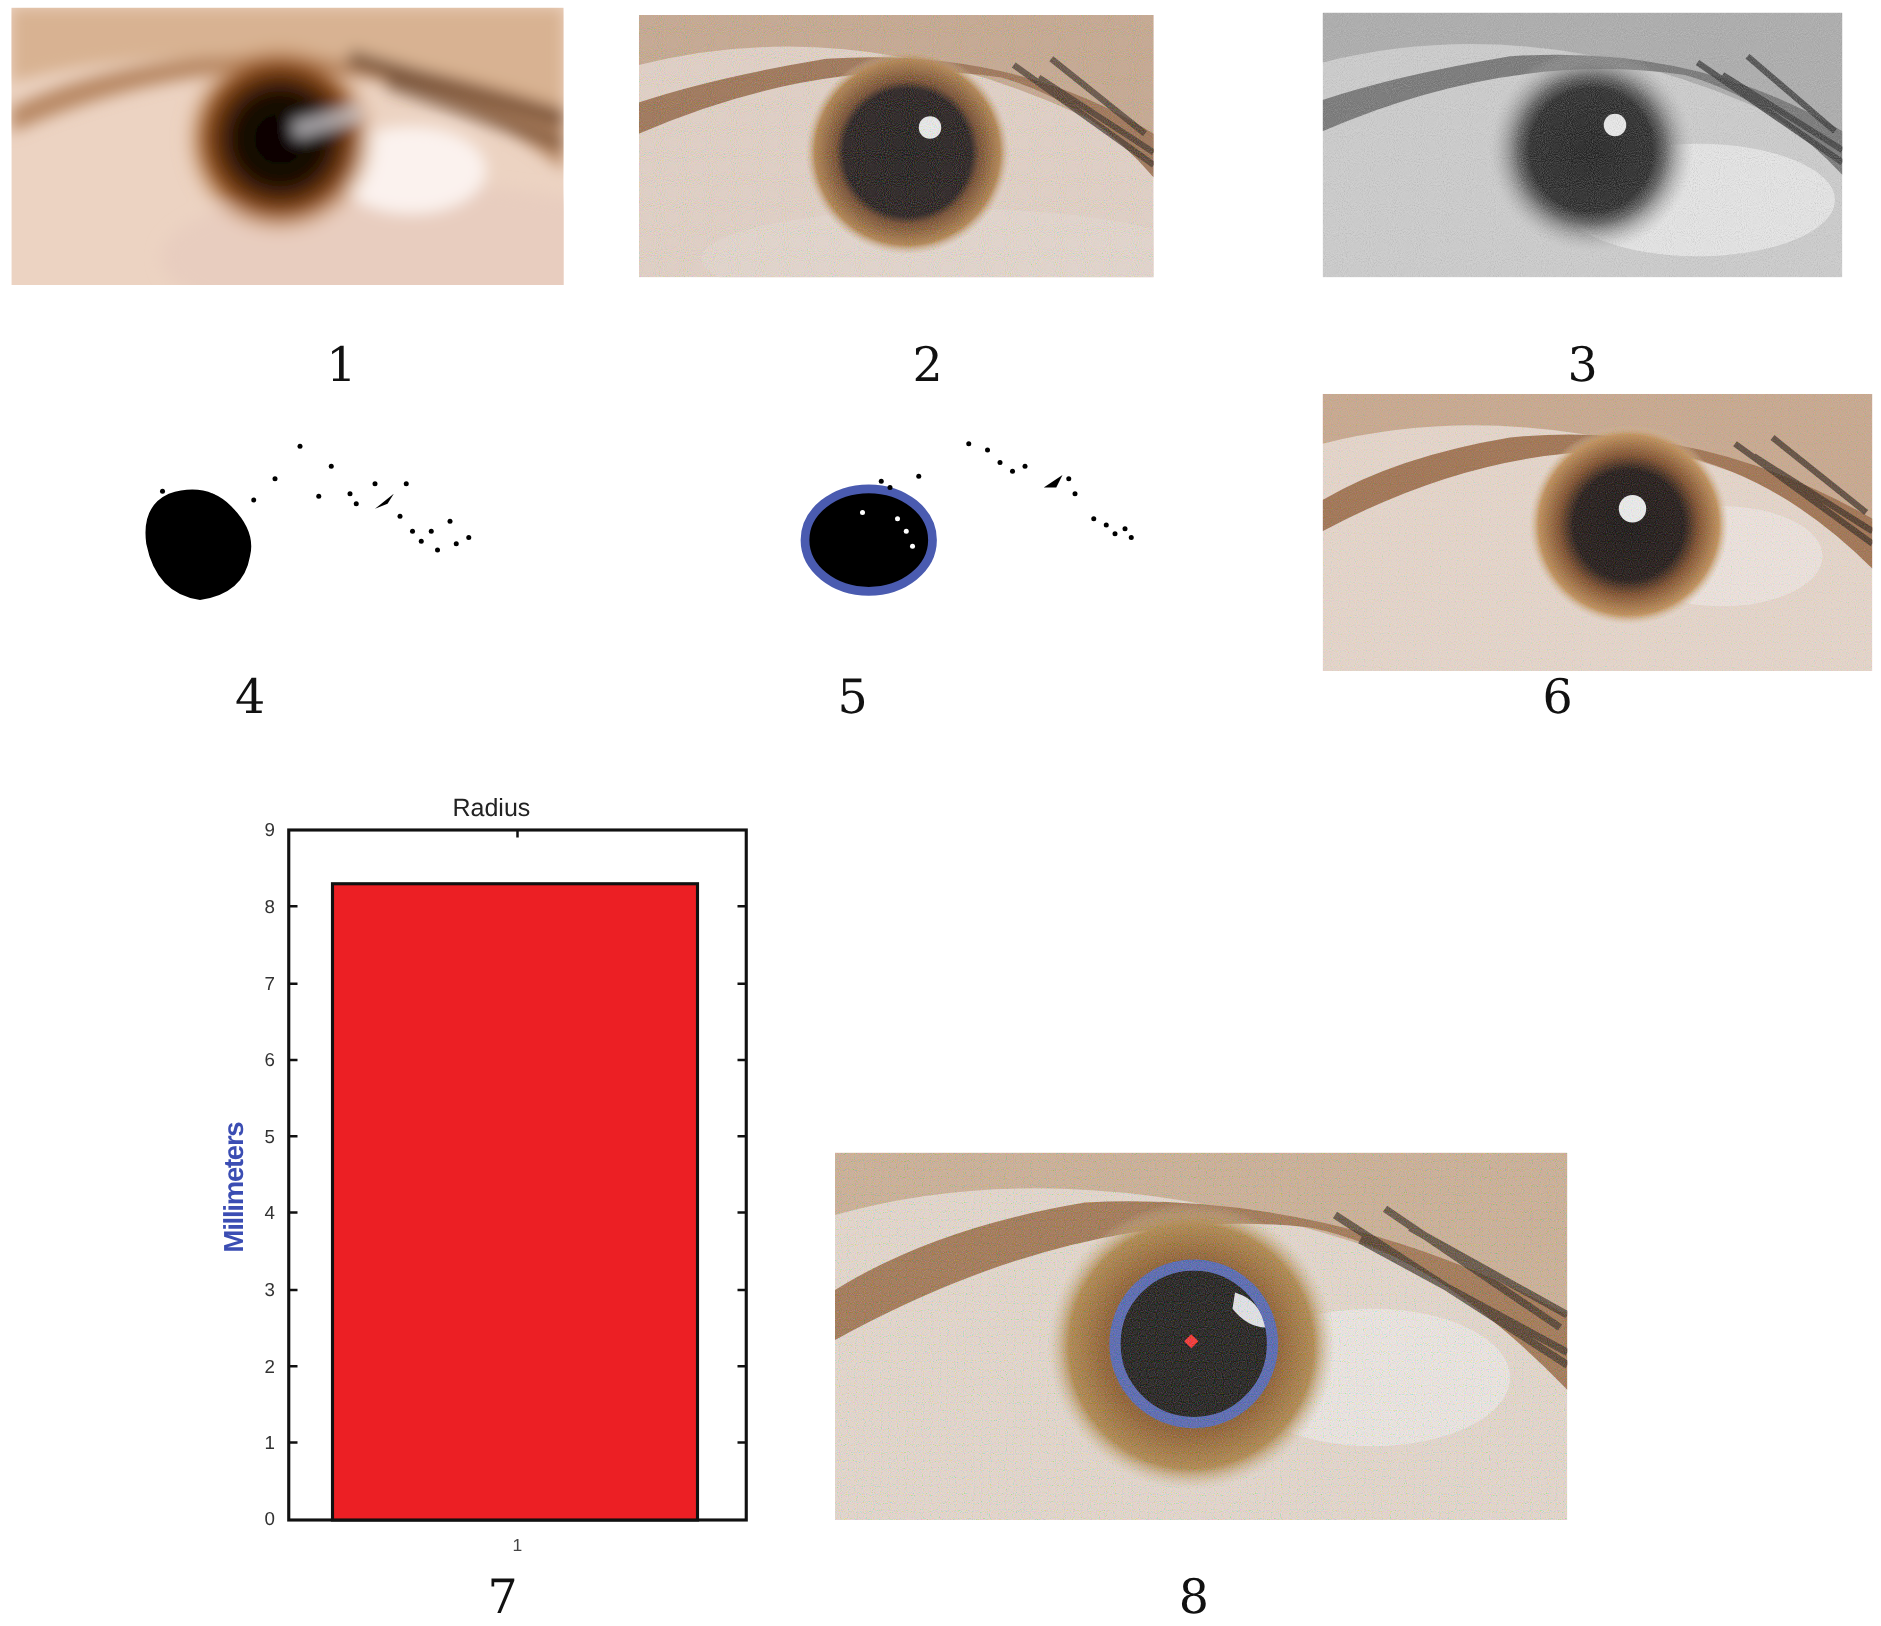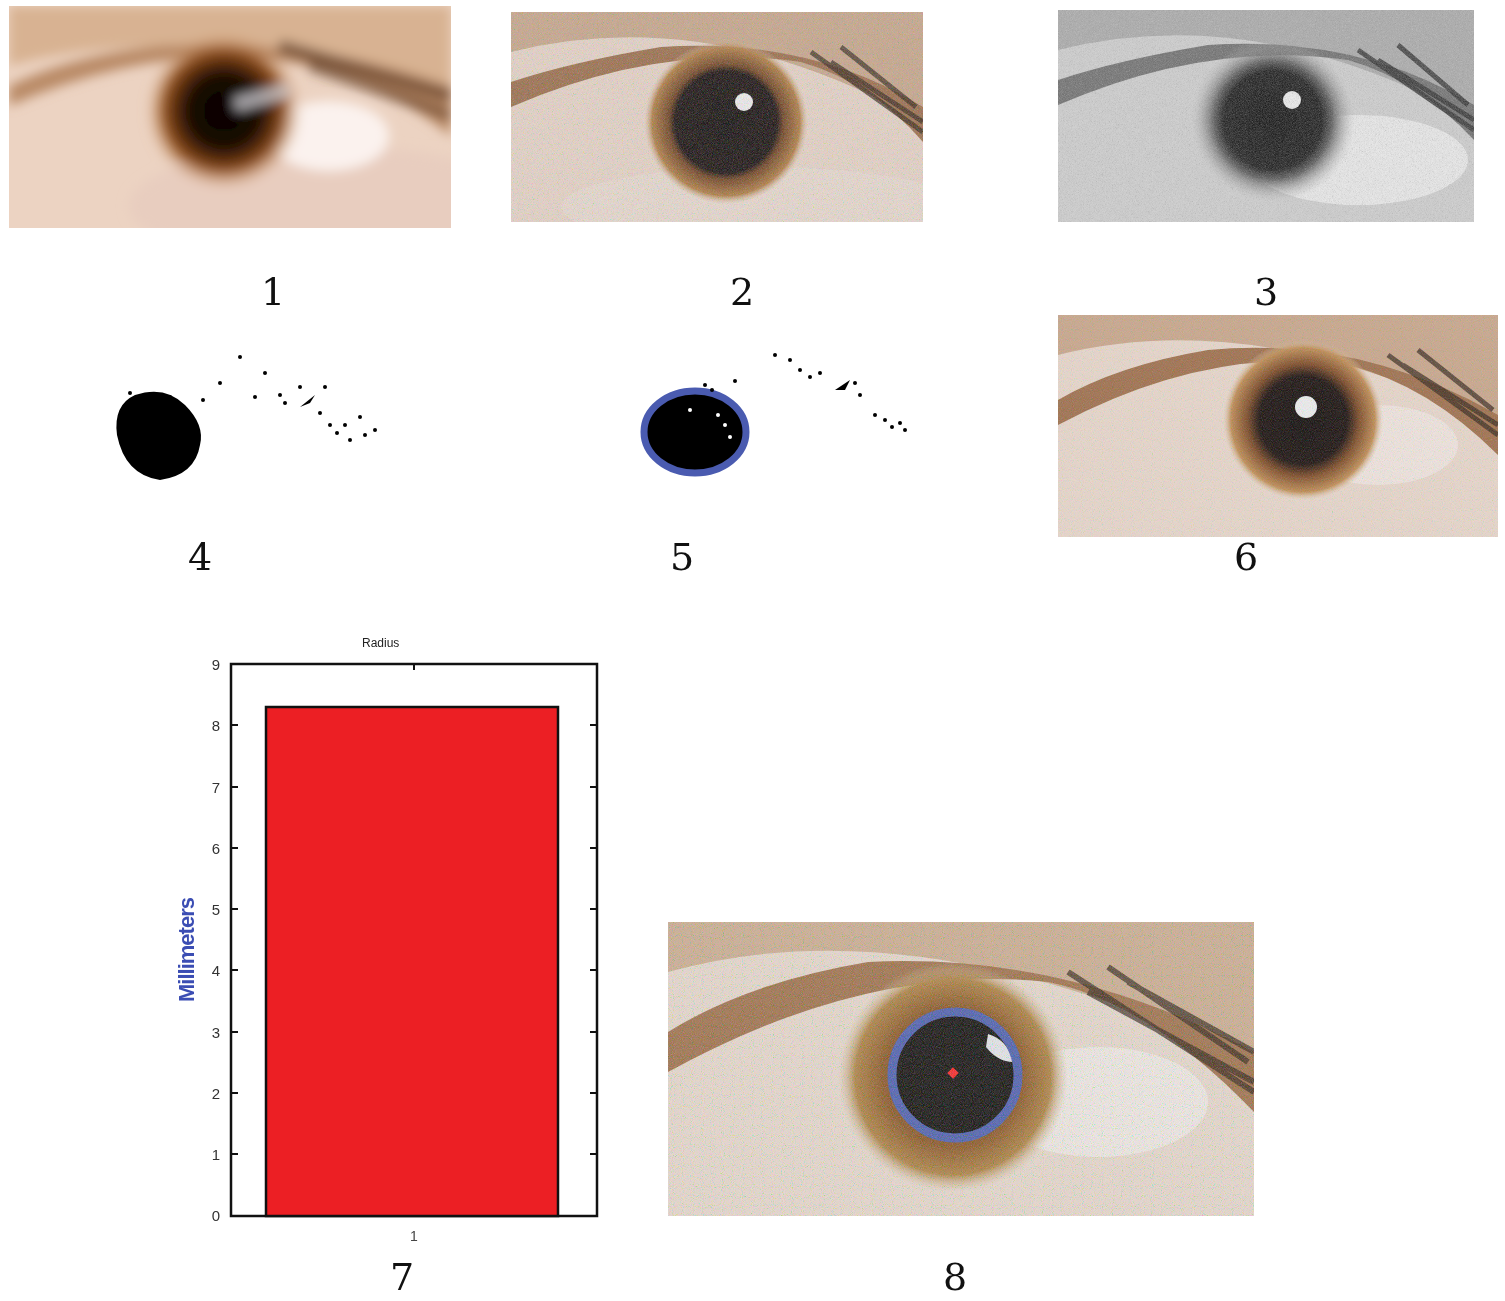--- a/index.html
+++ b/index.html
@@ -1,20 +1,20 @@
 <!DOCTYPE html>
 <html><head>
 <meta charset="utf-8">
 <style>
   html,body{margin:0;padding:0;background:#ffffff;}
   body{width:1505px;height:1301px;position:relative;overflow:hidden;font-family:"Liberation Serif",serif;}
   .panel{position:absolute;overflow:hidden;}
   .label{position:absolute;font-family:"DejaVu Serif","Liberation Serif",serif;font-size:38px;color:#111;text-align:center;width:60px;}
   svg{display:block;}
-  .chart-title{position:absolute;font-family:"Liberation Sans",sans-serif;font-size:12px;color:#222;}
+  .chart-title{position:absolute;font-family:"Liberation Sans",sans-serif;font-size:20px;color:#222;}
   .tick{position:absolute;font-family:"Liberation Sans",sans-serif;font-size:15px;color:#333;width:20px;text-align:right;}
   .ylabel{position:absolute;font-family:"Liberation Sans",sans-serif;font-weight:bold;font-size:22px;color:#3b4db3;transform:rotate(-90deg);transform-origin:left top;white-space:nowrap;letter-spacing:-1px;}
   .xtick{position:absolute;font-family:"Liberation Sans",sans-serif;font-size:14px;color:#444;}
 </style>
 </head>
 <body>
 
 <div class="panel" style="left:9px;top:6px;width:442px;height:222px;">
   <svg width="442" height="222" viewBox="0 0 442 222">
     <defs>

